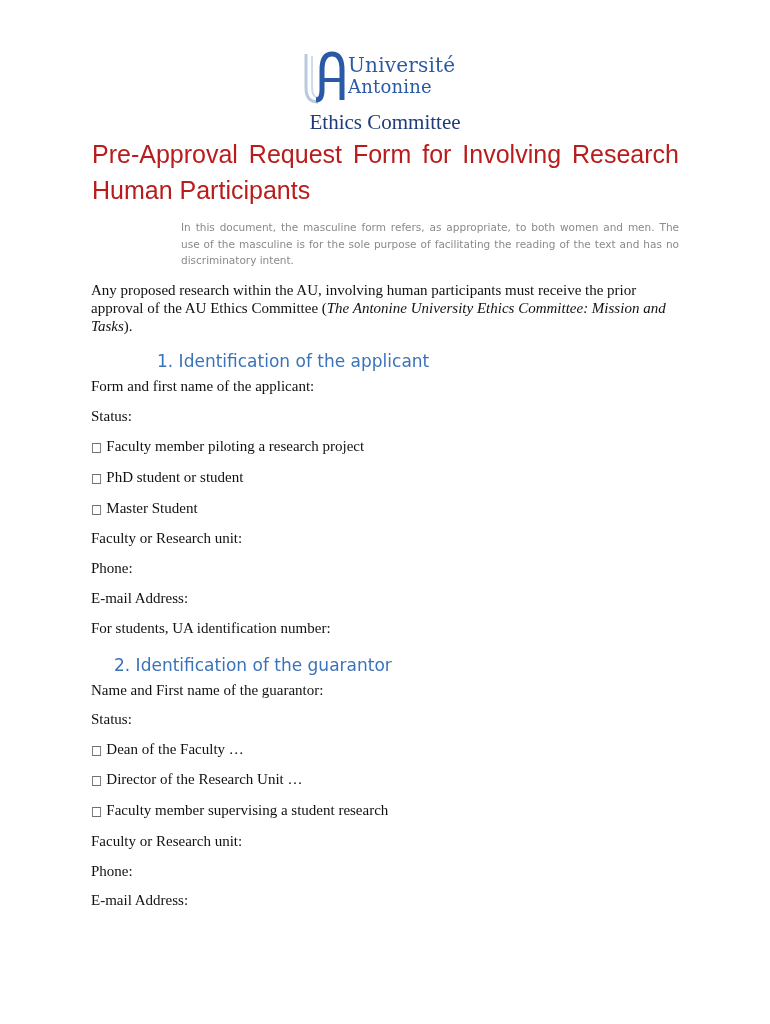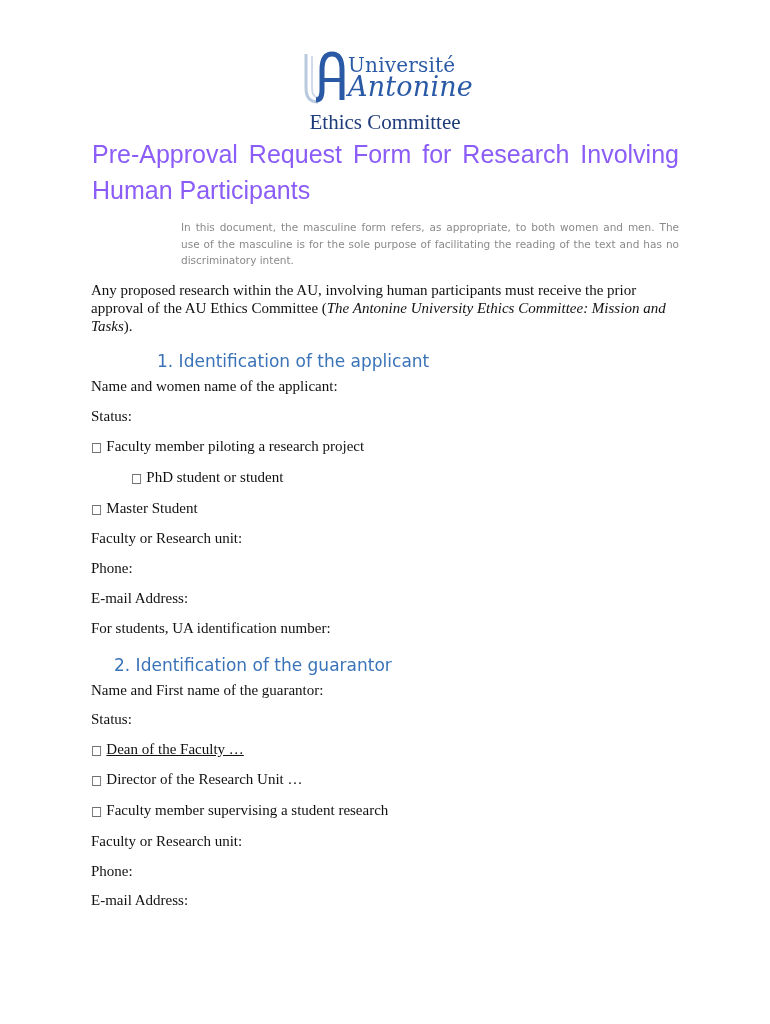--- a/index.html
+++ b/index.html
@@ -4,27 +4,27 @@
   <style>
     html, body { margin: 0; padding: 0; background: #ffffff; }
     body { width: 770px; height: 1024px; position: relative; overflow: hidden; }
     .page { position: absolute; left: 0; top: 0; width: 652px; height: 1024px; background: #fff; }
 
     
     .logo { position: absolute; left: 300px; top: 50px; width: 170px; height: 56px; }
     .logo svg { position: absolute; left: 0; top: 0; }
     .logo-text { position: absolute; left: 48px; top: 4px; font-family: "DejaVu Serif", serif; color: #2a5aa6; line-height: 22px; }
     .logo-text .l1 { font-size: 20px; display: block; letter-spacing: 0.2px; }
-    .logo-text .l2 { font-size: 27px; display: block; letter-spacing: 0.2px; font-style: italic; }
+    .logo-text .l2 { font-size: 18px; display: block; letter-spacing: 0.2px; }
 
     .committee { position: absolute; left: 0; width: 770px; top: 110px; text-align: center;
       font-family: "Liberation Serif", serif; font-size: 21px; color: #1f3c7a; }
 
     .title { position: absolute; left: 92px; top: 136px; width: 587px;
-      font-family: "Liberation Sans", sans-serif; font-size: 25px; color: #8b5cf6;
+      font-family: "Liberation Sans", sans-serif; font-size: 25px; color: #b91c1c;
       line-height: 36px; text-align: justify; text-align-last: left; }
     .title .line1 { display: flex; justify-content: space-between; }
 
     .notice { position: absolute; left: 181px; top: 219px; width: 498px;
       font-family: "DejaVu Sans", sans-serif; font-size: 10.5px; color: #8a8a8a;
       line-height: 16.5px; text-align: justify; }
 
     .intro { position: absolute; left: 91px; top: 281px; width: 590px;
       font-family: "Liberation Serif", serif; font-size: 15px; color: #111; line-height: 18px; }
     .intro em { font-style: italic; }
@@ -55,51 +55,51 @@
   </div>
 
   <div class="committee">Ethics Committee</div>
 
   <div class="title">
     <div class="line1">
       <span>Pre-Approval</span>
       <span>Request</span>
       <span>Form</span>
       <span>for</span>
+      <span>Involving</span>
       <span>Research</span>
-      <span>Involving</span>
     </div>
     <div>Human Participants</div>
   </div>
 
   <div class="notice">In this document, the masculine form refers, as appropriate, to both women and men. The use of the masculine is for the sole purpose of facilitating the reading of the text and has no discriminatory intent.</div>
 
   <div class="intro"><span>Any proposed research within the AU, involving human participants must receive the prior approval of the AU Ethics Committee (</span><em>The Antonine University Ethics Committee: Mission and Tasks</em><span>).</span></div>
 
   <div class="section-h" style="top:351px;margin-left:43px;">1. Identification of the applicant</div>
-  <div class="field" style="top:378px;">Name and women name of the applicant:</div>
+  <div class="field" style="top:378px;">Form and first name of the applicant:</div>
   <div class="field" style="top:408px;">Status:</div>
   <div class="field" style="top:438px;">
     <span class="box">□</span><span>Faculty member piloting a research project</span>
   </div>
-  <div class="field" style="top:469px;margin-left:40px;">
+  <div class="field" style="top:469px;">
     <span class="box">□</span><span>PhD student or student</span>
   </div>
   <div class="field" style="top:500px;text-align:center;">
     <span class="box">□</span><span>Master Student</span>
   </div>
   <div class="field" style="top:530px;">Faculty or Research unit:</div>
   <div class="field" style="top:560px;">Phone:</div>
   <div class="field" style="top:590px;">E-mail Address:</div>
   <div class="field" style="top:620px;">For students, UA identification number:</div>
 
   <div class="section-h" style="top:655px;text-align:right;">2. Identification of the guarantor</div>
   <div class="field" style="top:682px;">Name and First name of the guarantor:</div>
   <div class="field" style="top:711px;">Status:</div>
-  <div class="field" style="top:741px;text-decoration:underline;">
+  <div class="field" style="top:741px;">
     <span class="box">□</span><span>Dean of the Faculty …</span>
   </div>
   <div class="field" style="top:771px;">
     <span class="box">□</span><span>Director of the Research Unit …</span>
   </div>
   <div class="field" style="top:802px;">
     <span class="box">□</span><span>Faculty member supervising a student research</span>
   </div>
   <div class="field" style="top:833px;">Faculty or Research unit:</div>
   <div class="field" style="top:863px;">Phone:</div>

